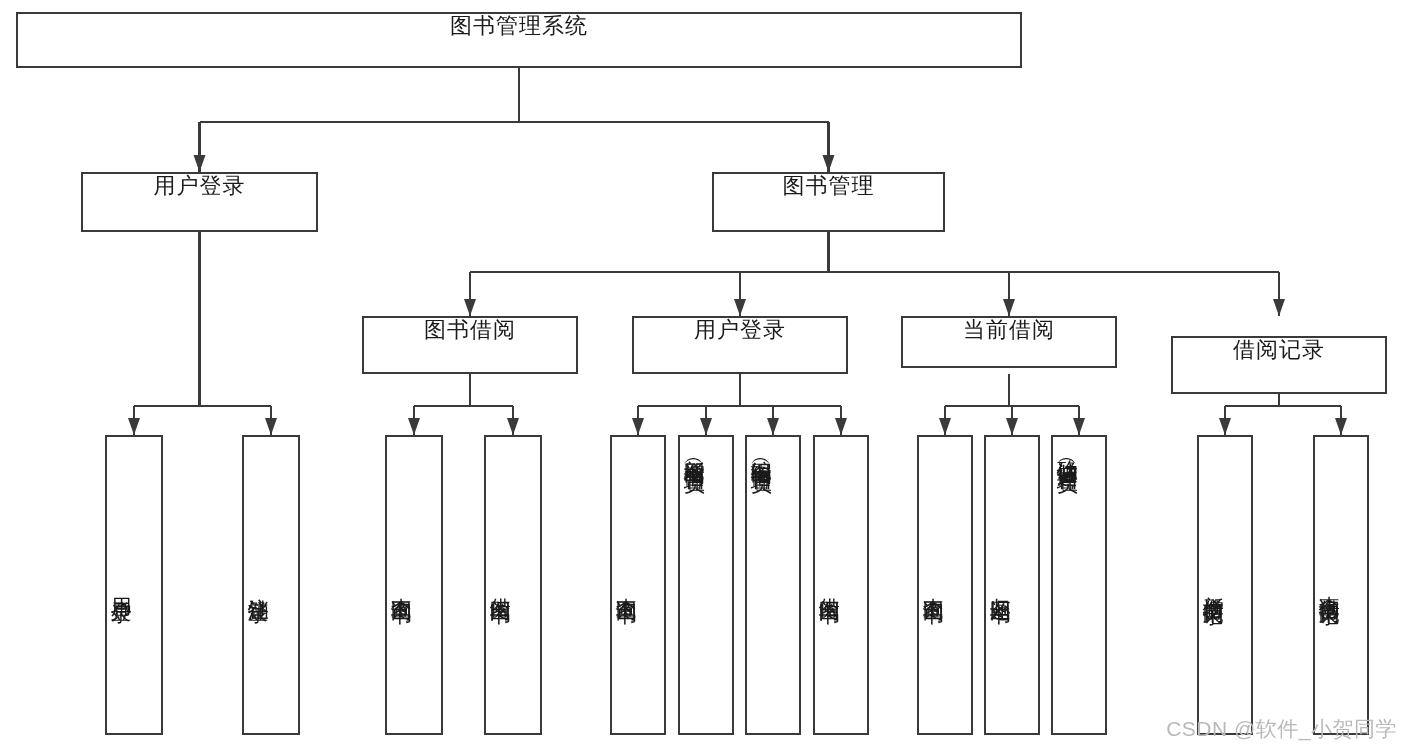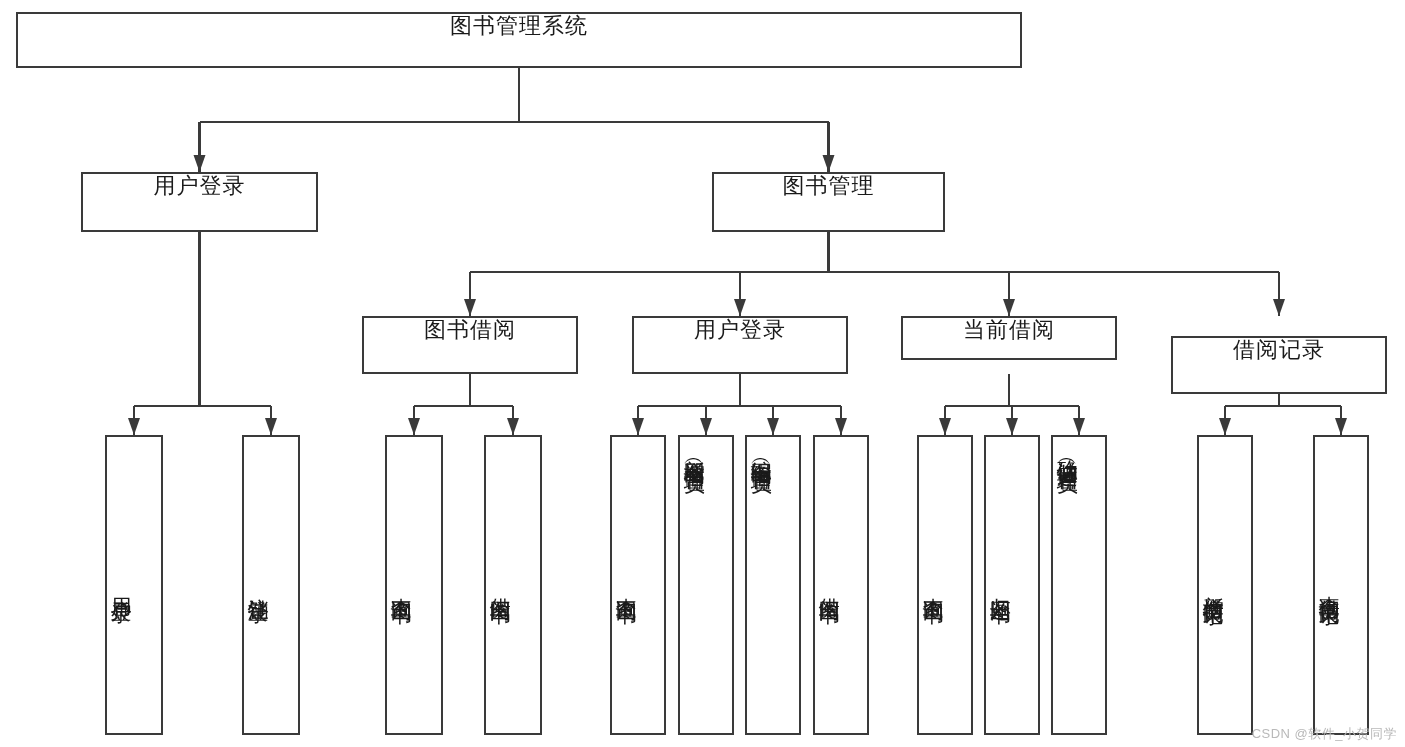--- a/index.html
+++ b/index.html
@@ -62,21 +62,21 @@
     justify-content: flex-start;
   }
   .node-box.vertical.center {
     justify-content: center;
     padding-top: 0;
   }
   #watermark {
     position: absolute;
     right: 8px;
     bottom: 4px;
-    font-size: 13px;
+    font-size: 21px;
     color: #b9b9b9;
     letter-spacing: 0.5px;
     white-space: nowrap;
     user-select: none;
   }
 </style>
 </head>
 <body>
 
 <div id="diagram-root">
@@ -143,21 +143,21 @@
       </div>
       <div class="node-box horizontal" style="left: 712px; top: 172px; width: 233px; height: 60px; border-color: rgb(58, 58, 58);">
         <span class="node-label">图书管理</span>
       </div>
       <div class="node-box horizontal" style="left: 362px; top: 316px; width: 216px; height: 58px; border-color: rgb(58, 58, 58);">
         <span class="node-label">图书借阅</span>
       </div>
       <div class="node-box horizontal" style="left: 632px; top: 316px; width: 216px; height: 58px; border-color: rgb(58, 58, 58);">
         <span class="node-label">用户登录</span>
       </div>
-      <div class="node-box horizontal" style="left: 901px; top: 316px; width: 216px; height: 44px; border-color: rgb(58, 58, 58);">
+      <div class="node-box horizontal" style="left: 901px; top: 316px; width: 216px; height: 52px; border-color: rgb(58, 58, 58);">
         <span class="node-label">当前借阅</span>
       </div>
       <div class="node-box horizontal" style="left: 1171px; top: 316px; width: 216px; height: 58px; border-color: rgb(58, 58, 58); margin-top: 20px;">
         <span class="node-label">借阅记录</span>
       </div>
       <div class="node-box vertical center" style="left: 105px; top: 435px; width: 58px; height: 300px; border-color: rgb(58, 58, 58);">
         <span class="node-label">用户登录</span>
       </div>
       <div class="node-box vertical center" style="left: 242px; top: 435px; width: 58px; height: 300px; border-color: rgb(58, 58, 58);">
         <span class="node-label">注销登录</span>

